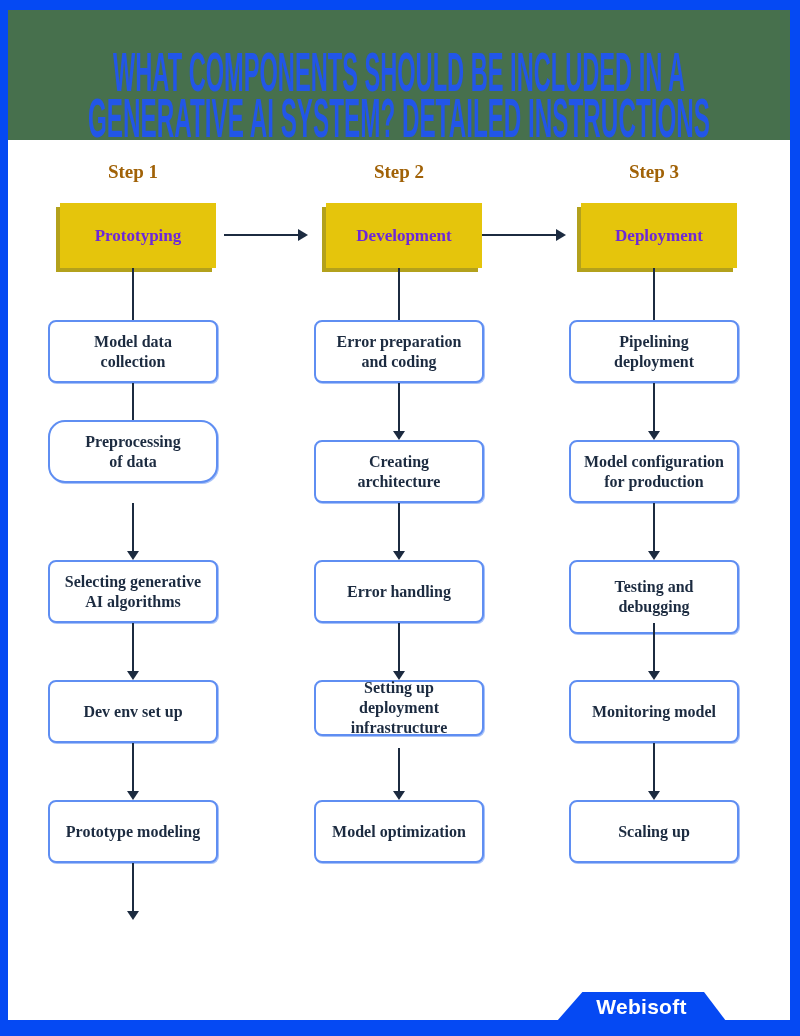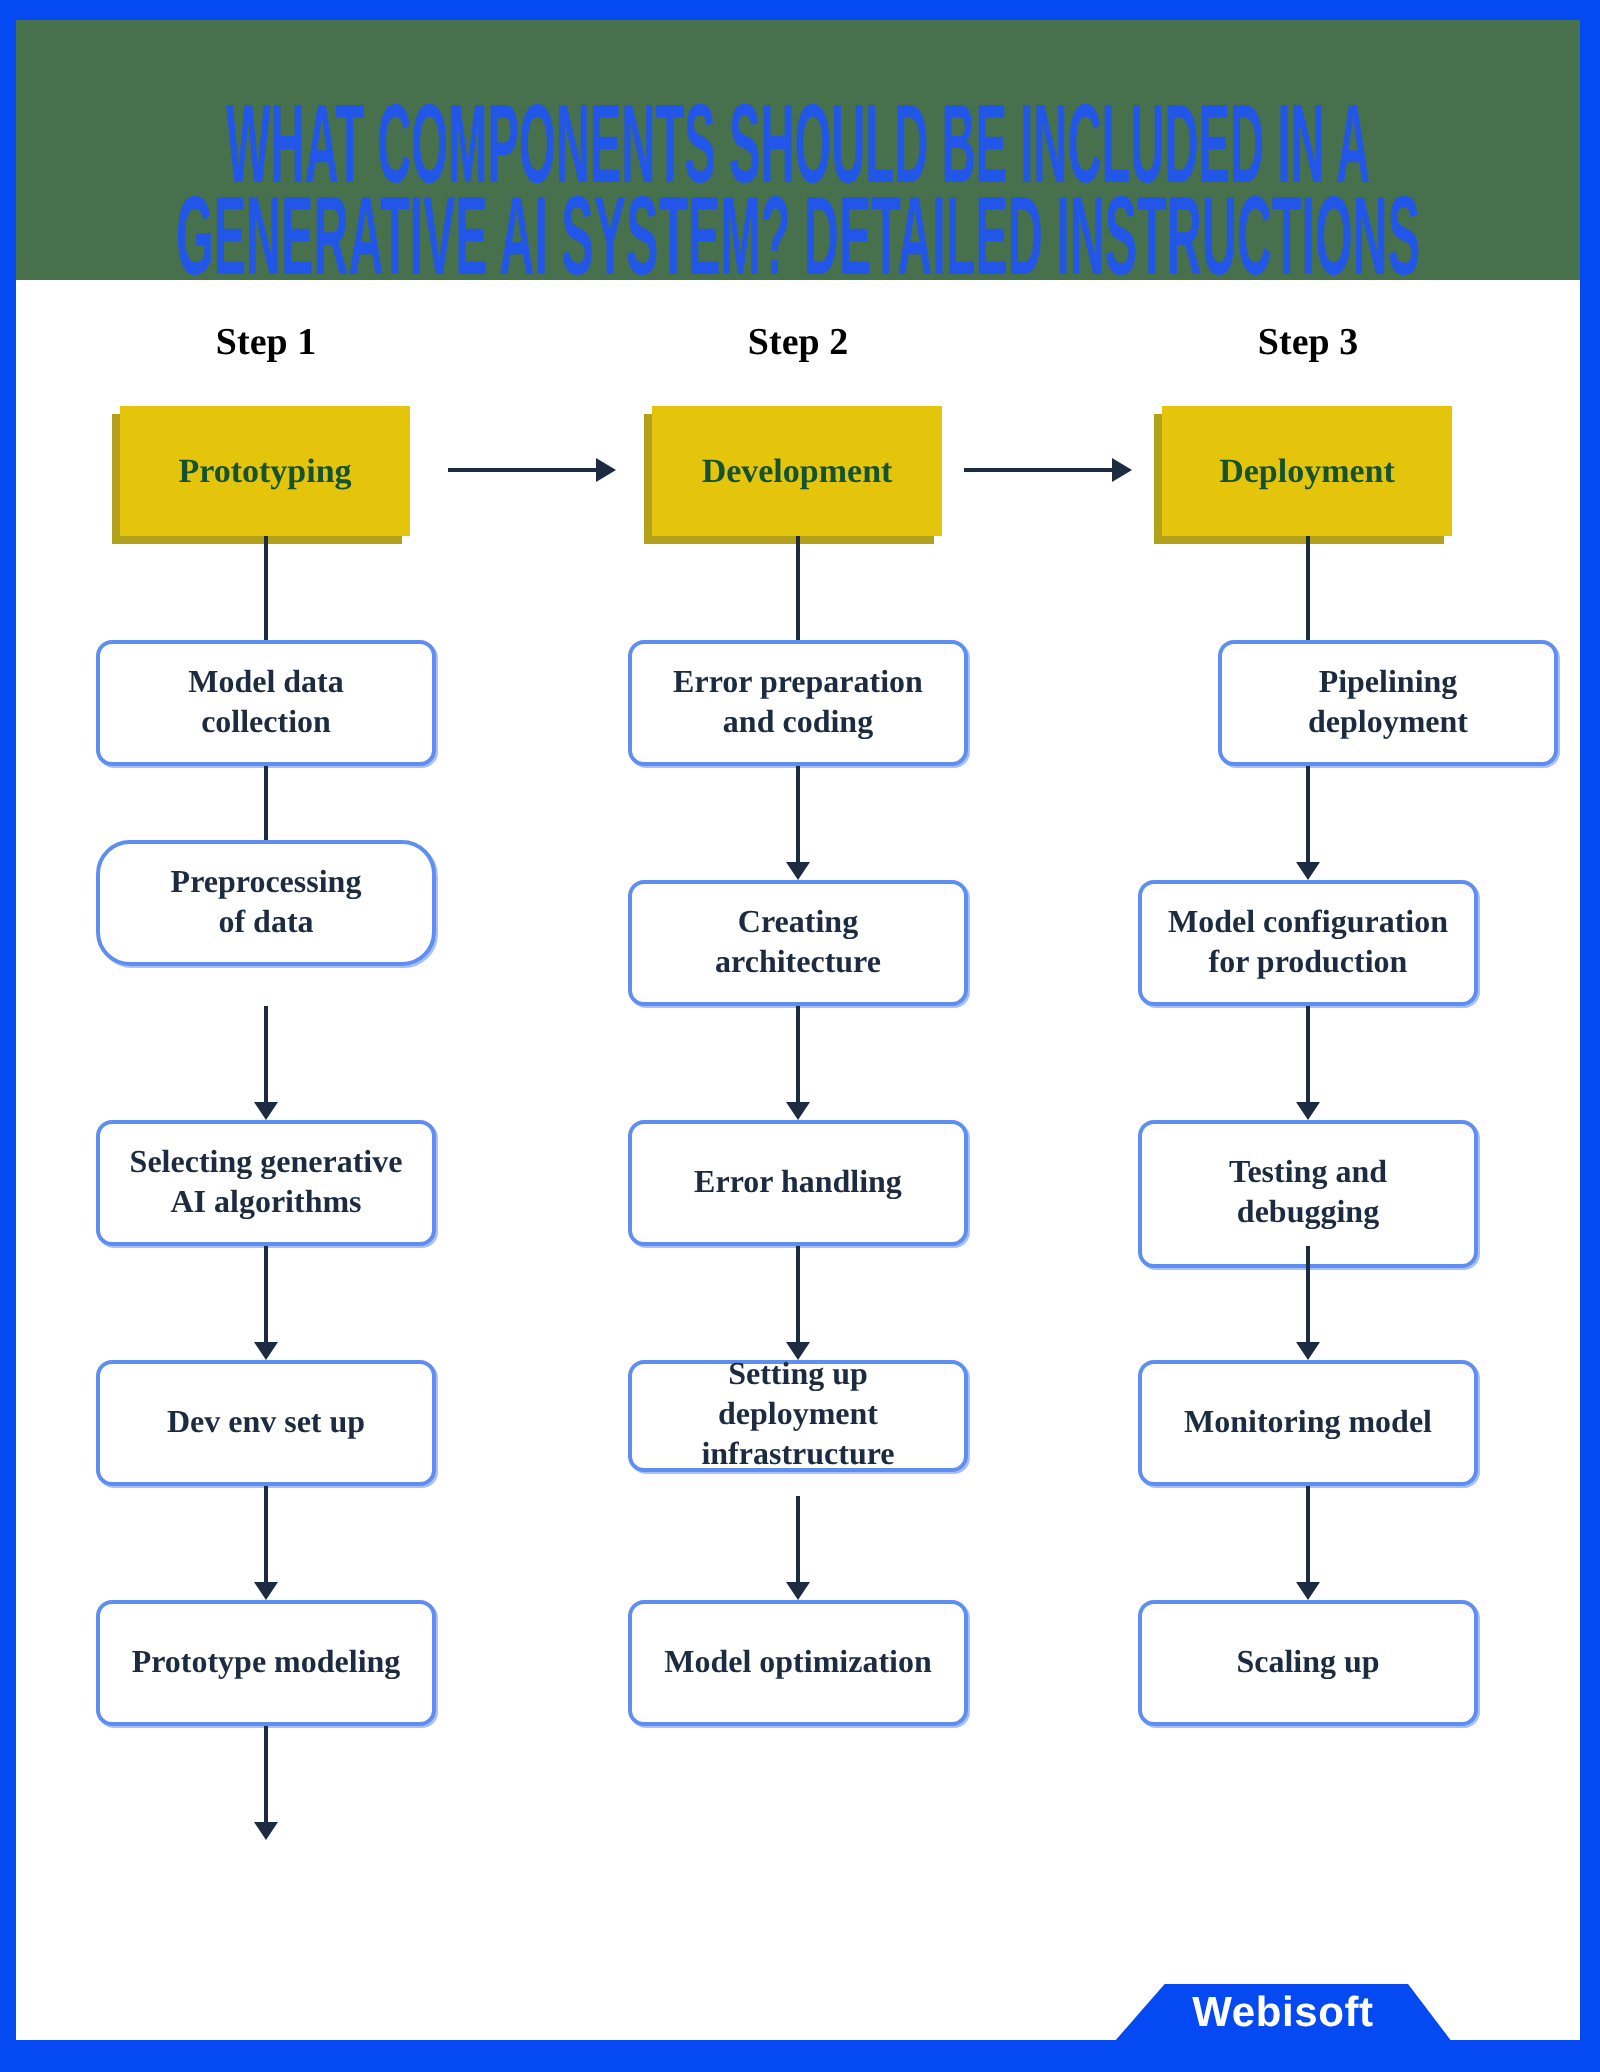--- a/index.html
+++ b/index.html
@@ -25,28 +25,28 @@
   
   .header-band{position:absolute;left:8px;top:10px;width:782px;height:130px;background:var(--header-green);}
   .title-svg{display:block;width:100%;height:100%;}
   .title-svg text{
     font-family:"Liberation Sans",sans-serif;font-weight:bold;
     fill:var(--title-blue);
   }
   
   .step-label{
     position:absolute;width:140px;text-align:center;
-    font-weight:bold;font-size:19px;color:#000000;
+    font-weight:bold;font-size:19px;color:#a16207;
   }
   .yellow-box{
-    position:absolute;width:145px;height:65px;
+    position:absolute;width:156px;height:65px;
     background:var(--accent-yellow);
     box-shadow:-4px 4px 0 var(--yellow-shade);
     display:flex;align-items:center;justify-content:center;
-    font-weight:bold;font-size:17px;color:#14532d;text-align:center;
+    font-weight:bold;font-size:17px;color:#6d28d9;text-align:center;
   }
   .flow-box{
     position:absolute;width:170px;background:#fff;
     border:2px solid var(--box-border);border-radius:8px;
     box-shadow:1px 1px 0 rgba(95,142,242,.55);
     display:flex;align-items:center;justify-content:center;
     text-align:center;font-weight:bold;font-size:16px;line-height:20px;
     color:var(--ink);white-space:pre-line;box-sizing:border-box;
   }
   .vline{position:absolute;width:2px;background:var(--ink);}
@@ -129,21 +129,21 @@
     <div class="vhead" style="left: 393px; top: 671px;"></div>
     <div class="flow-box" style="left: 314px; top: 680px; height: 56px;">Setting up
 deployment
 infrastructure</div>
     <div class="vline" style="left: 398px; top: 748px; height: 44px;"></div>
     <div class="vhead" style="left: 393px; top: 791px;"></div>
     <div class="flow-box" style="left: 314px; top: 800px; height: 63px;">Model optimization</div>
     <div class="step-label" style="left: 584px; top: 161px;">Step 3</div>
     <div class="yellow-box" style="left: 581px; top: 203px;">Deployment</div>
     <div class="vline" style="left: 653px; top: 268px; height: 52px;"></div>
-    <div class="flow-box" style="left: 569px; top: 320px; height: 63px; margin-left: 40px;">Pipelining
+    <div class="flow-box" style="left: 569px; top: 320px; height: 63px;">Pipelining
 deployment</div>
     <div class="vline" style="left: 653px; top: 383px; height: 49px;"></div>
     <div class="vhead" style="left: 648px; top: 431px;"></div>
     <div class="flow-box" style="left: 569px; top: 440px; height: 63px;">Model configuration
 for production</div>
     <div class="vline" style="left: 653px; top: 503px; height: 49px;"></div>
     <div class="vhead" style="left: 648px; top: 551px;"></div>
     <div class="flow-box" style="left: 569px; top: 560px; height: 74px;">Testing and
 debugging</div>
     <div class="vline" style="left: 653px; top: 623px; height: 49px;"></div>

